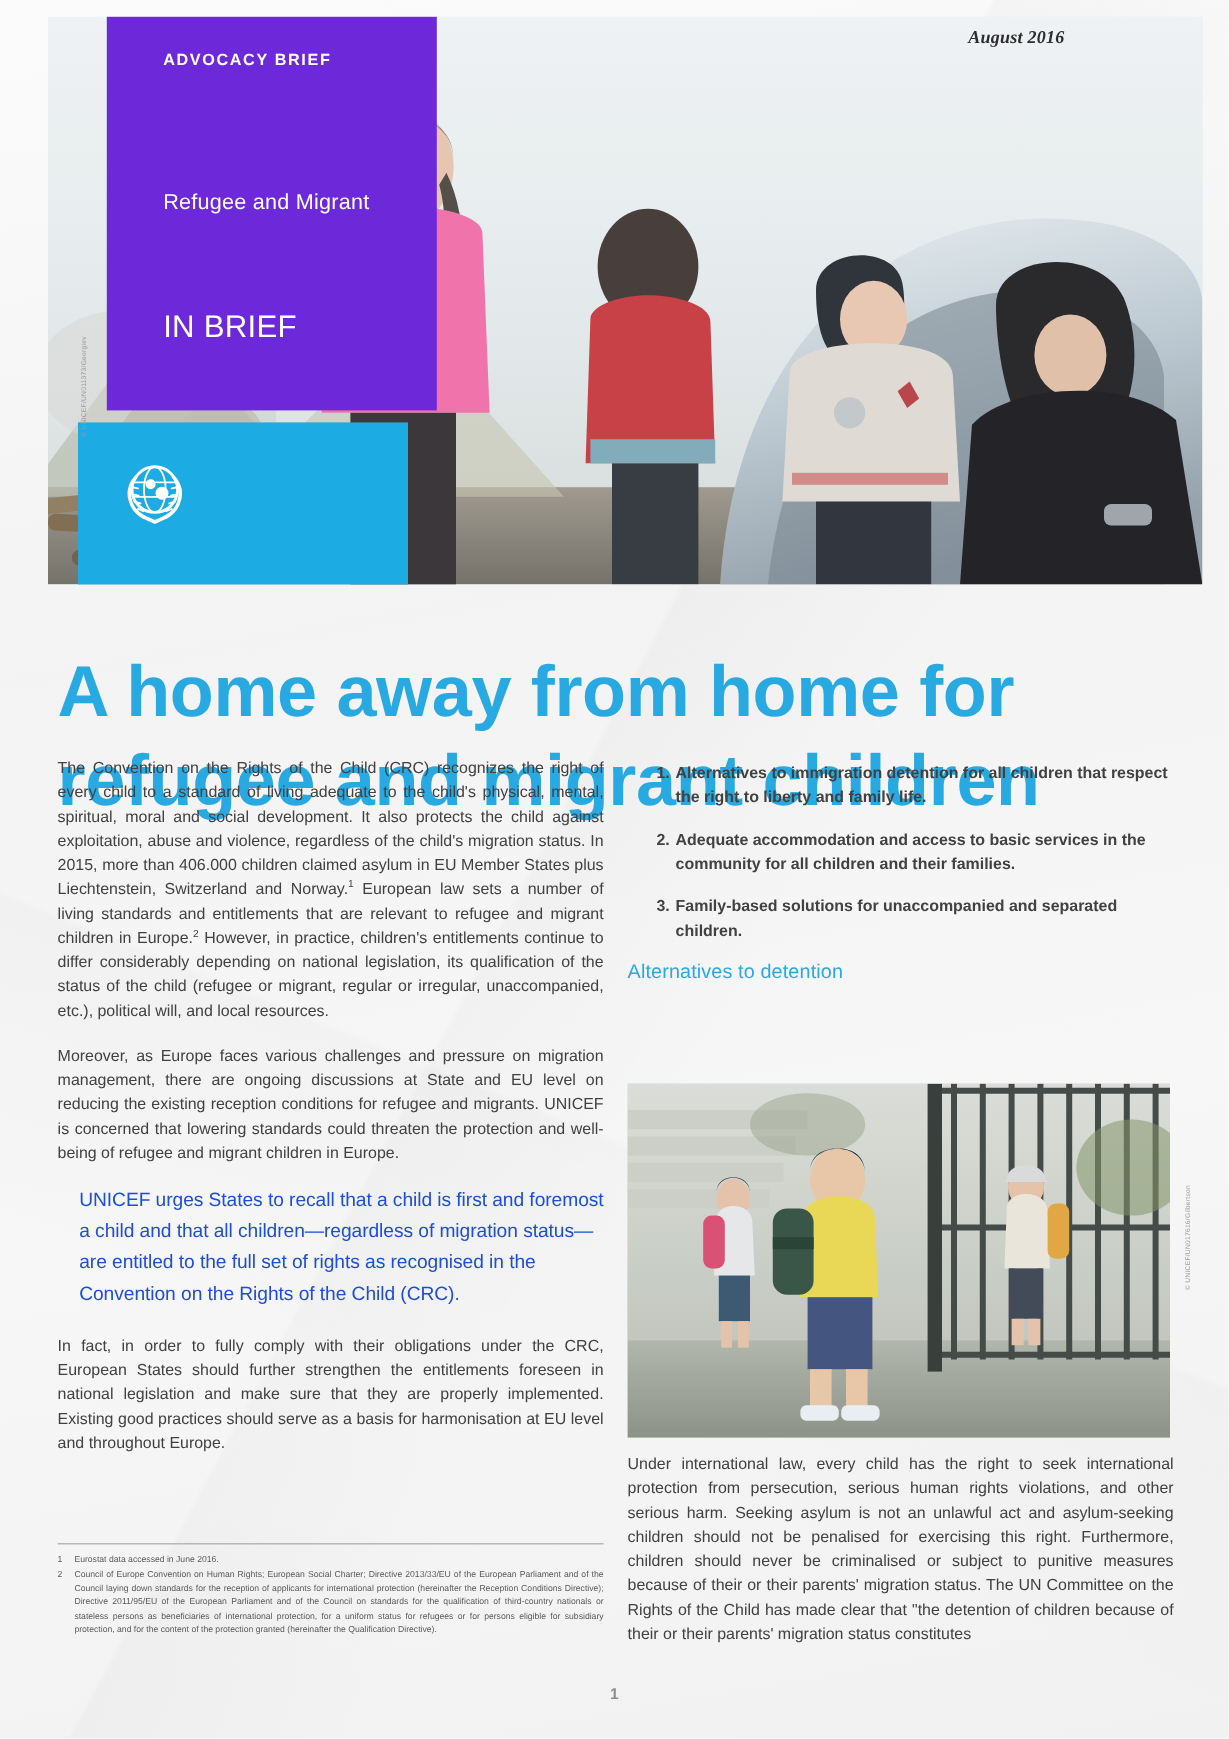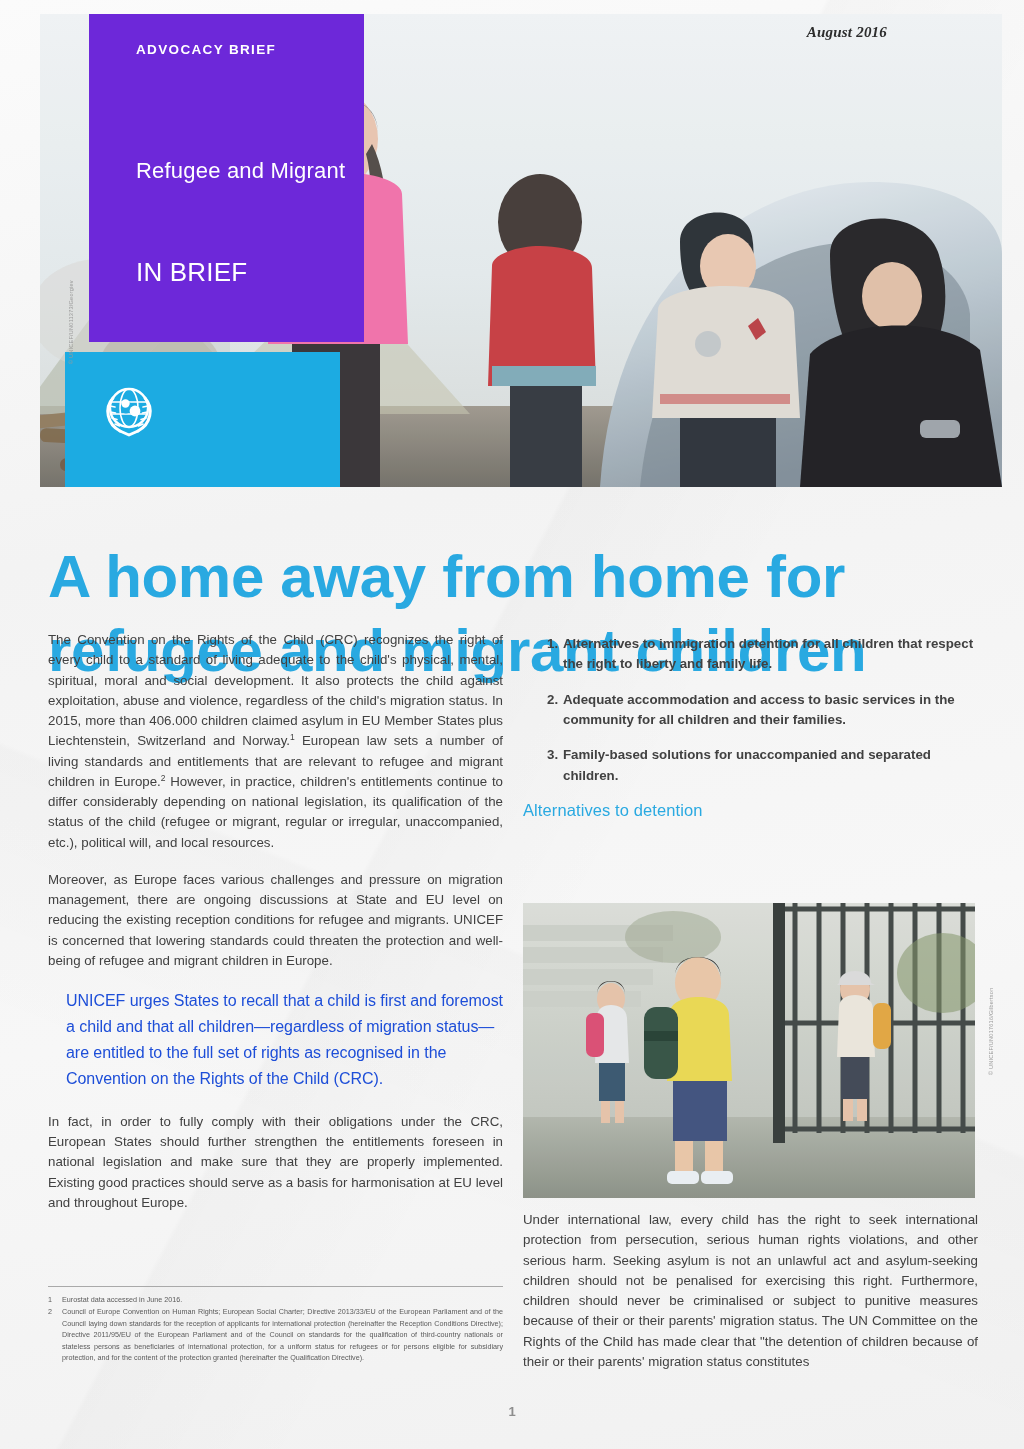--- a/index.html
+++ b/index.html
@@ -73,21 +73,21 @@
     color: #ffffff;
     font-size: 13.5px;
     font-weight: bold;
     letter-spacing: 1.35px;
   }
   .brand-pre {
     position: absolute;
     left: 47px;
     top: 144px;
     color: #ffffff;
-    font-size: 22px;
+    font-size: 18px;
     font-weight: 400;
     letter-spacing: 0.2px;
   }
   .brand-main {
     position: absolute;
     left: 44px;
     top: 172px;
     color: #ffffff;
     font-size: 61px;
     font-weight: bold;

